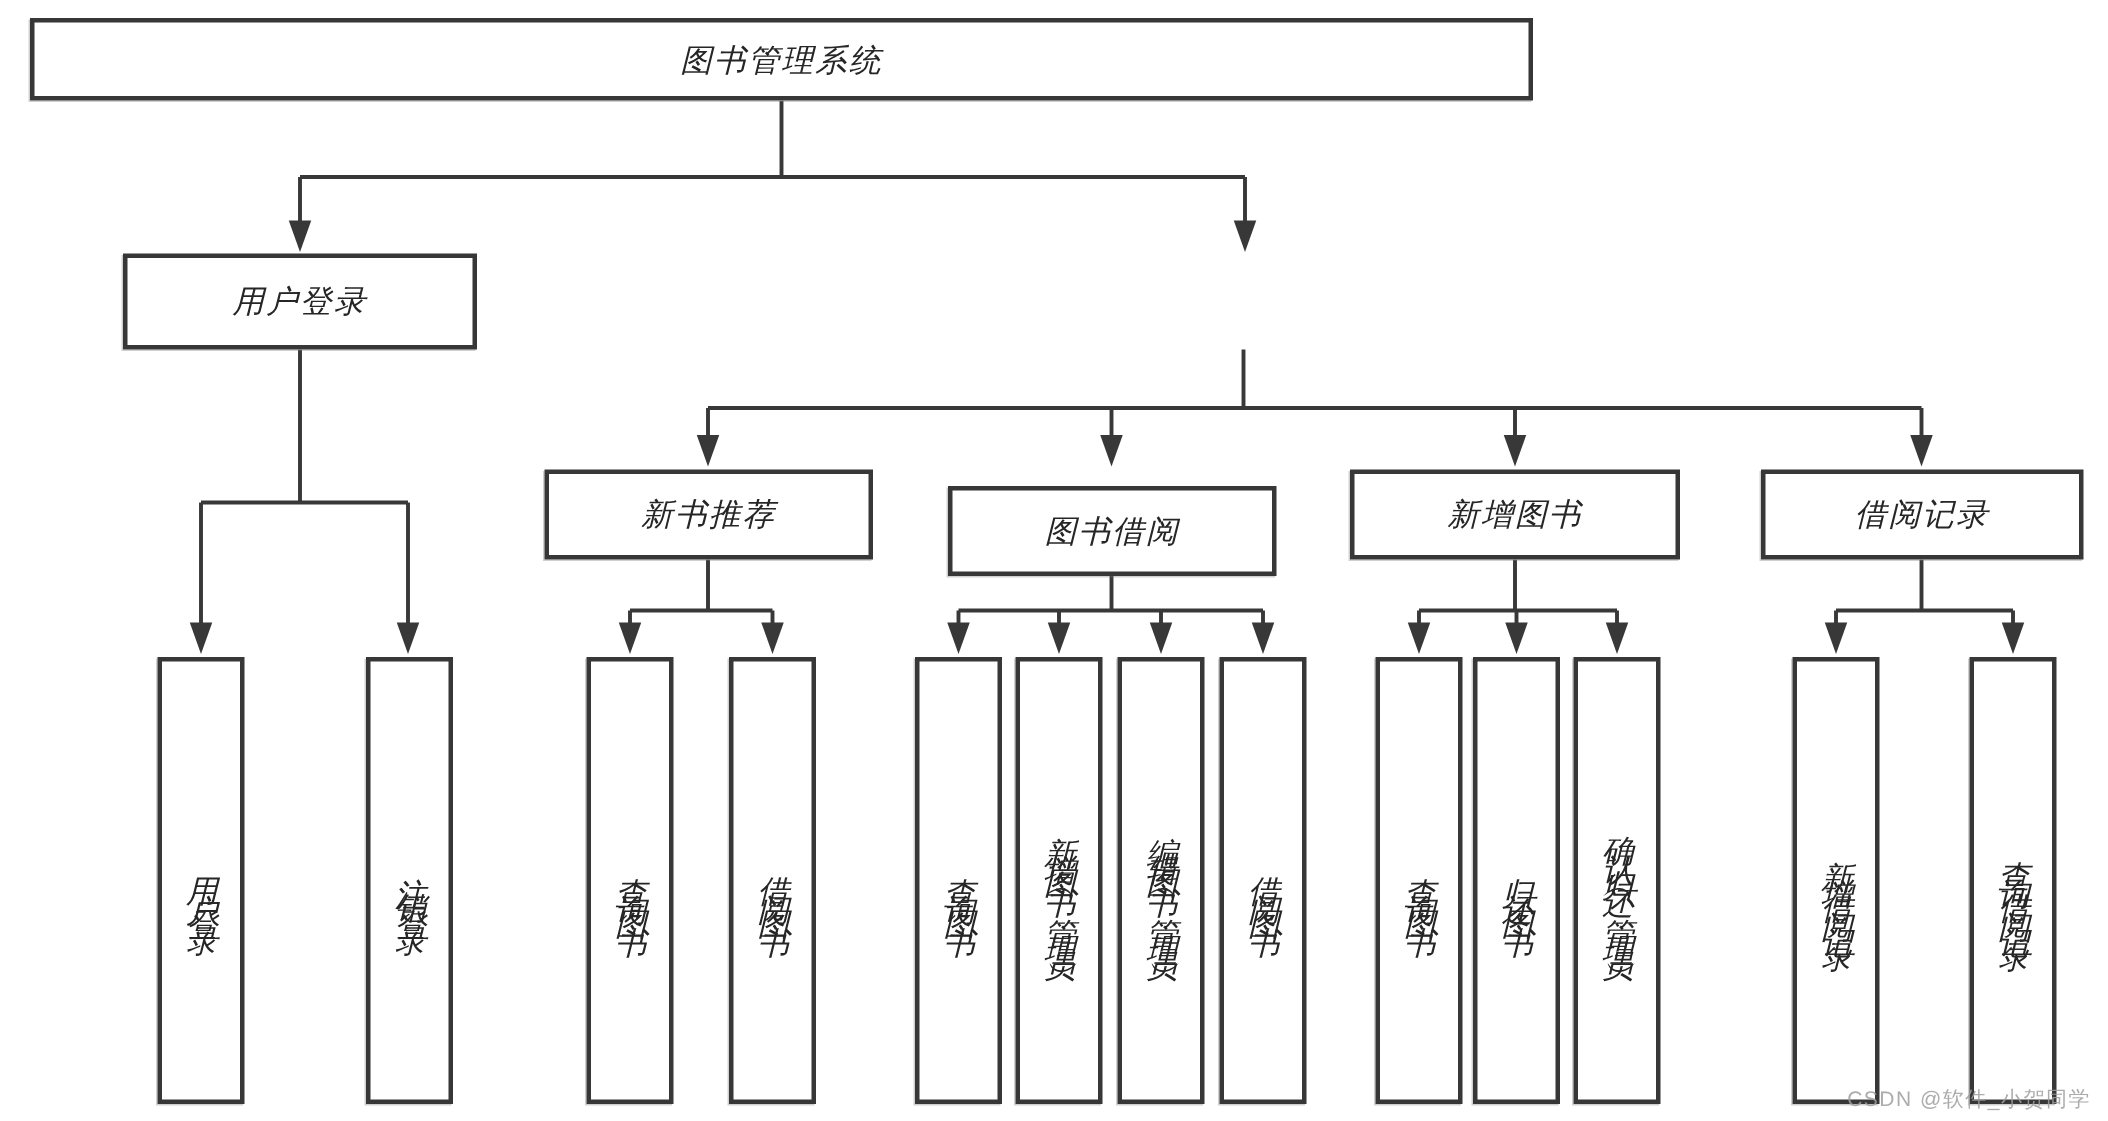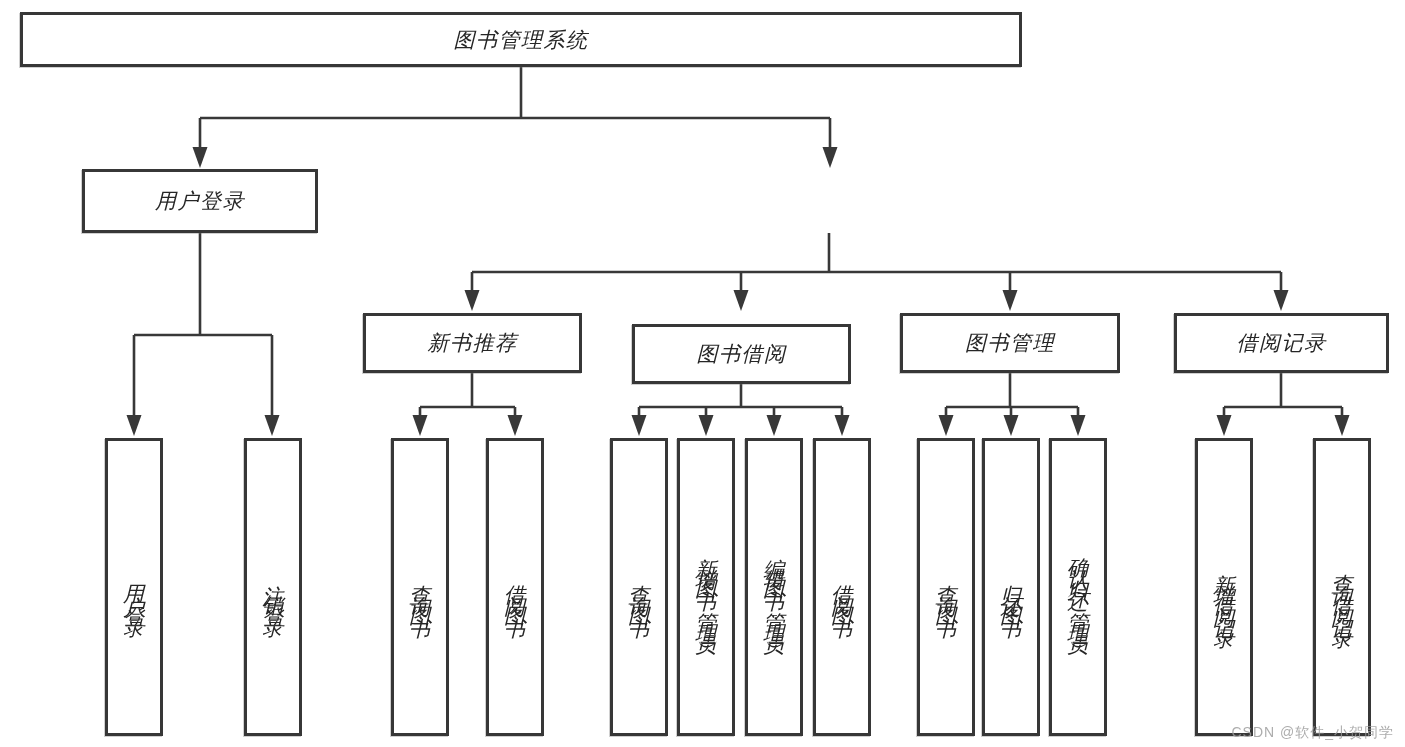--- a/index.html
+++ b/index.html
@@ -104,21 +104,21 @@
       <polygon points="1334.5,415 1349.5,415 1342,436"></polygon>
     </g>
   </svg>
 
   <div class="node" style="left:20px; top:12px; width:1002px; height:55px;">图书管理系统</div>
 
   <div class="node" style="left:82px; top:169px; width:236px; height:64px;">用户登录</div>
 
   <div class="node" style="left:363px; top:313px; width:219px; height:60px;">新书推荐</div>
   <div class="node" style="left:632px; top:324px; width:219px; height:60px;">图书借阅</div>
-  <div class="node" style="left:900px; top:313px; width:220px; height:60px;">图书管理</div>
+  <div class="node" style="left:900px; top:313px; width:220px; height:60px;">新增图书</div>
   <div class="node" style="left:1174px; top:313px; width:215px; height:60px;">借阅记录</div>
 
   <div class="node v" style="left:105px; top:438px; width:58px; height:298px;">用户登录</div>
   <div class="node v" style="left:244px; top:438px; width:58px; height:298px;">注销登录</div>
 
   <div class="node v" style="left:391px; top:438px; width:58px; height:298px;">查询图书</div>
   <div class="node v" style="left:486px; top:438px; width:58px; height:298px;">借阅图书</div>
 
   <div class="node v" style="left:610px; top:438px; width:58px; height:298px;">查询图书</div>
   <div class="node v" style="left:677px; top:438px; width:58px; height:298px;">新增图书（管理员）</div>

